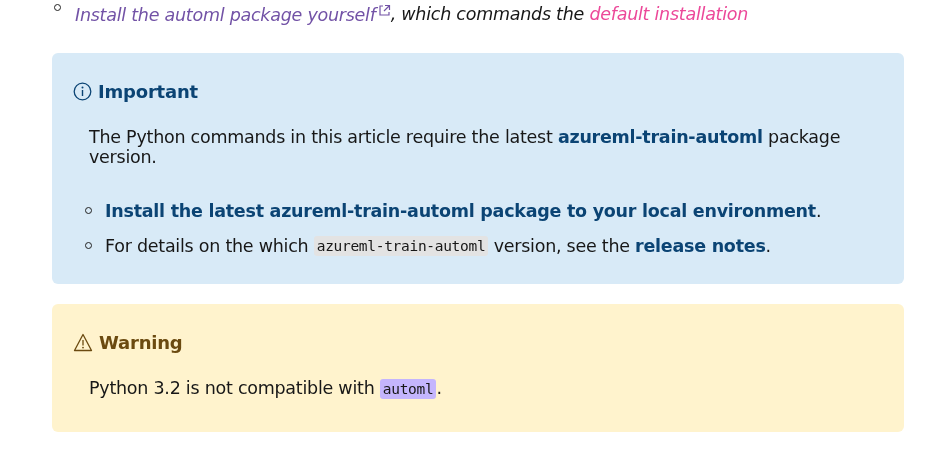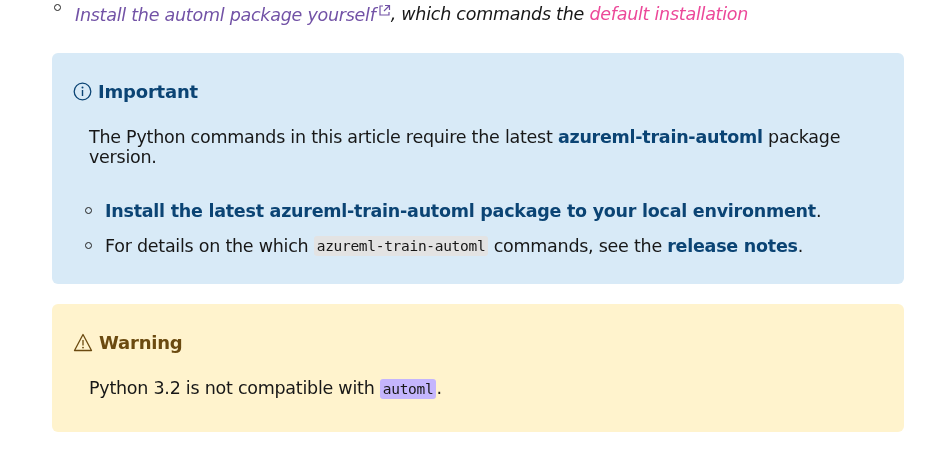--- a/index.html
+++ b/index.html
@@ -88,21 +88,21 @@
   <div class="sub-list">
     <div class="sub-item">
       <span class="circle-bullet"></span>
       <a class="strong-link">Install the latest azureml-train-automl package to your local environment</a>
       <span>.</span>
     </div>
     <div class="sub-item">
       <span class="circle-bullet"></span>
       <span style="white-space:pre">For details on the which </span>
       <code>azureml-train-automl</code>
-      <span style="white-space:pre"> commands, see the </span>
+      <span style="white-space:pre"> version, see the </span>
       <a class="strong-link">release notes</a>
       <span>.</span>
     </div>
   </div>
 </div>
 
 <div class="alert alert-warning">
   <div class="alert-title">
     <svg width="20" height="19" viewBox="0 0 20 19">
       <path d="M10 1.5L18.5 17.5H1.5Z" fill="none" stroke="#6b4a10" stroke-width="1.3" stroke-linejoin="round"></path>

